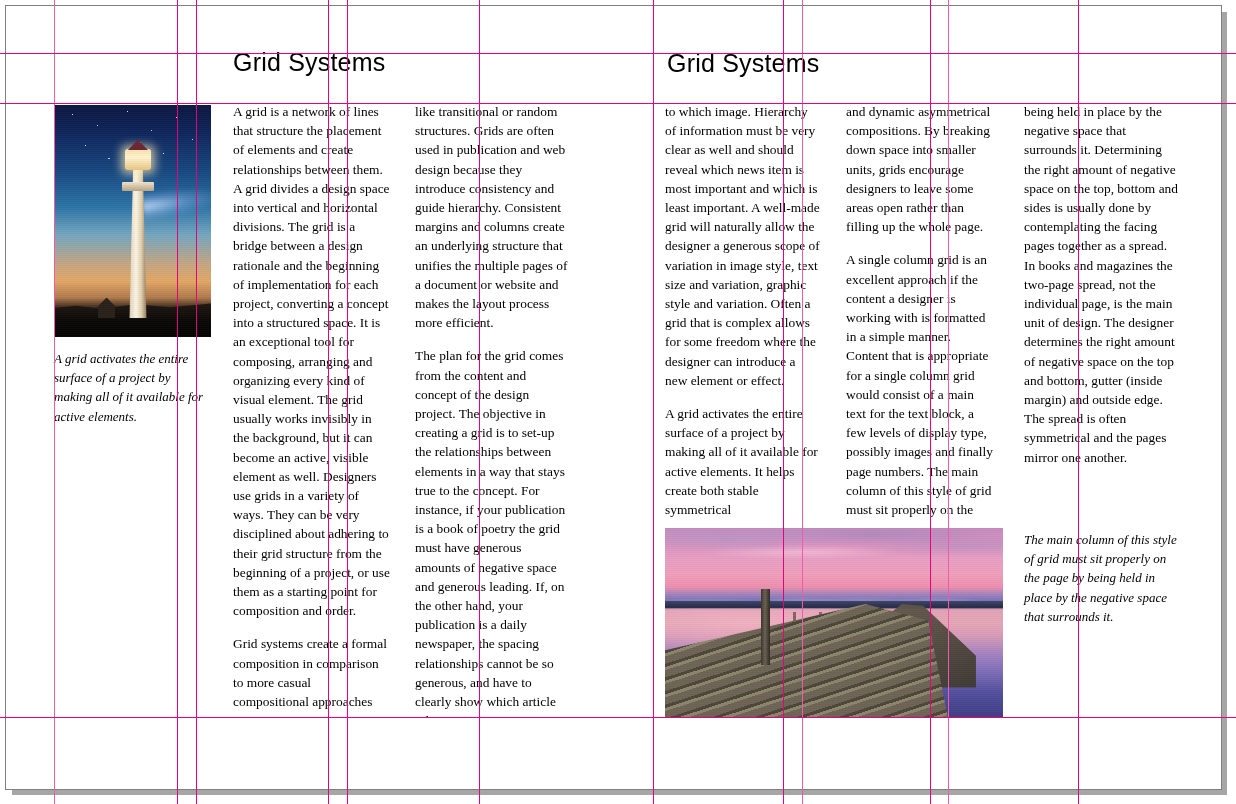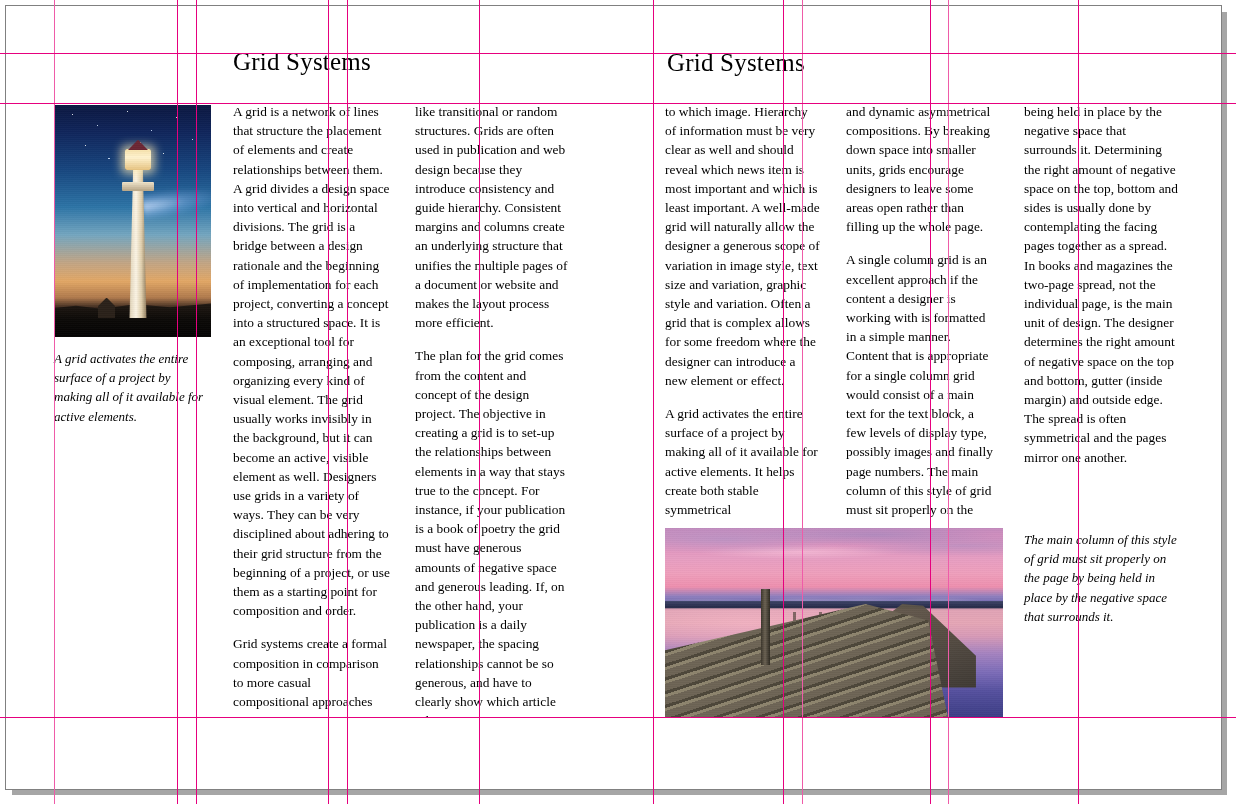--- a/index.html
+++ b/index.html
@@ -66,21 +66,21 @@
   }
   .col p {
     margin: 0 0 14px 0;
     hyphens: manual;
   }
   .col p:last-child { margin-bottom: 0; }
 
   
   .page-head {
     position: absolute;
-    font-family: Liberation Serif, serif;
+    font-family: Liberation Sans, sans-serif;
     font-size: 25px;
     line-height: 28px;
     letter-spacing: 0.2px;
     color: #000;
     white-space: nowrap;
   }
 
   
   .caption {
     position: absolute;

